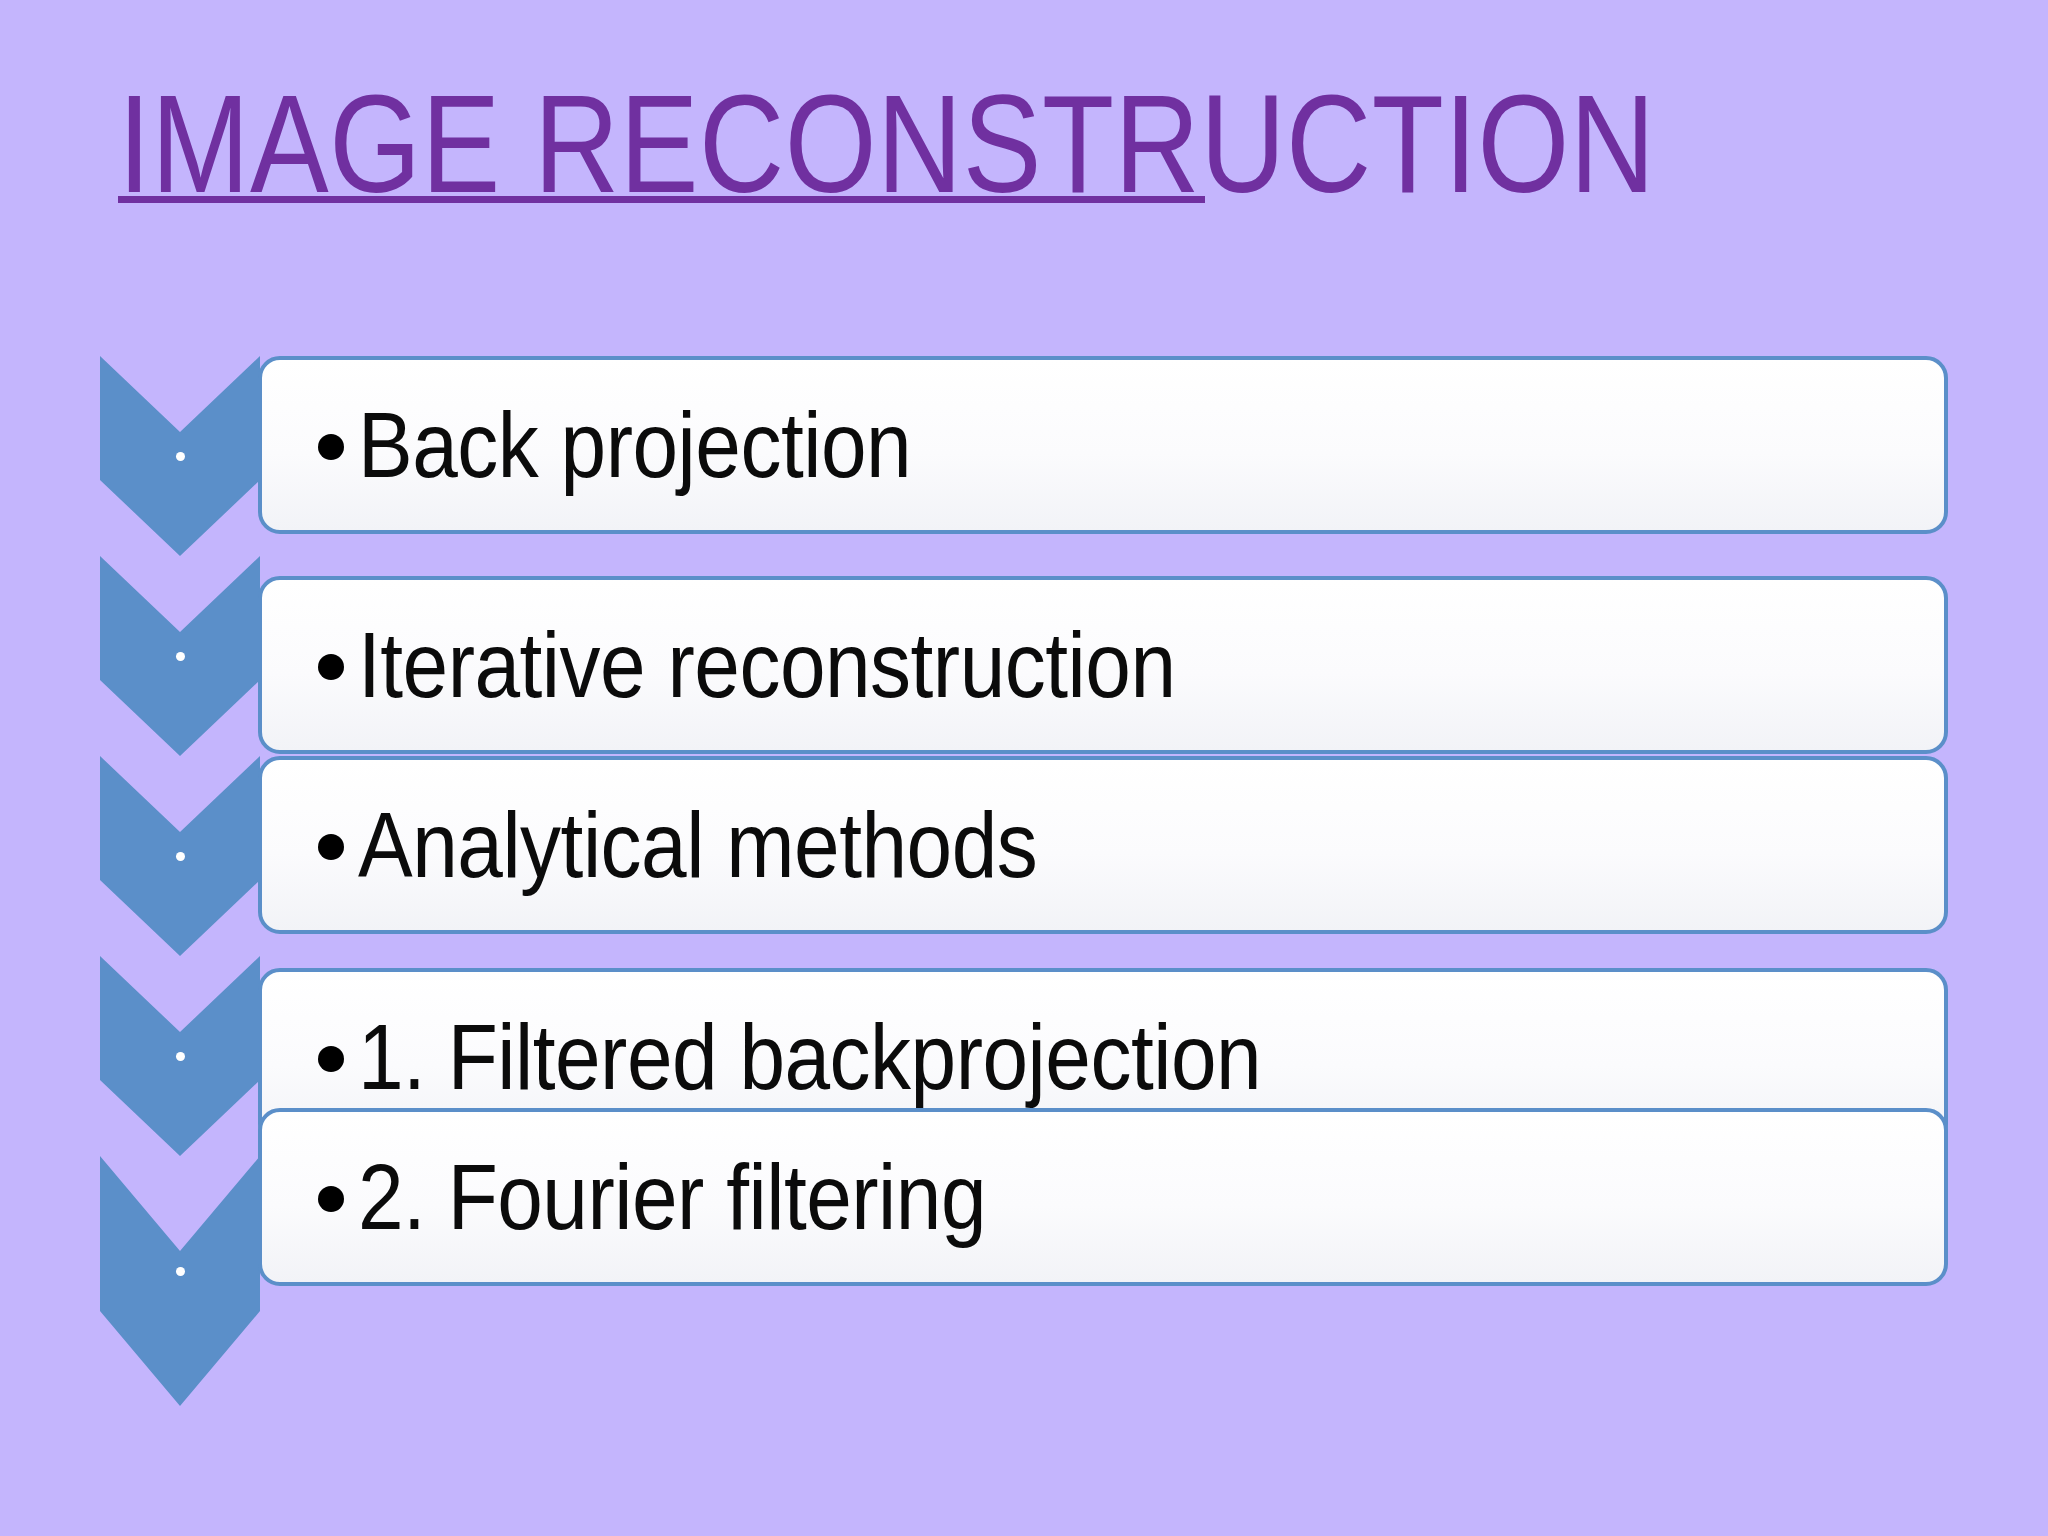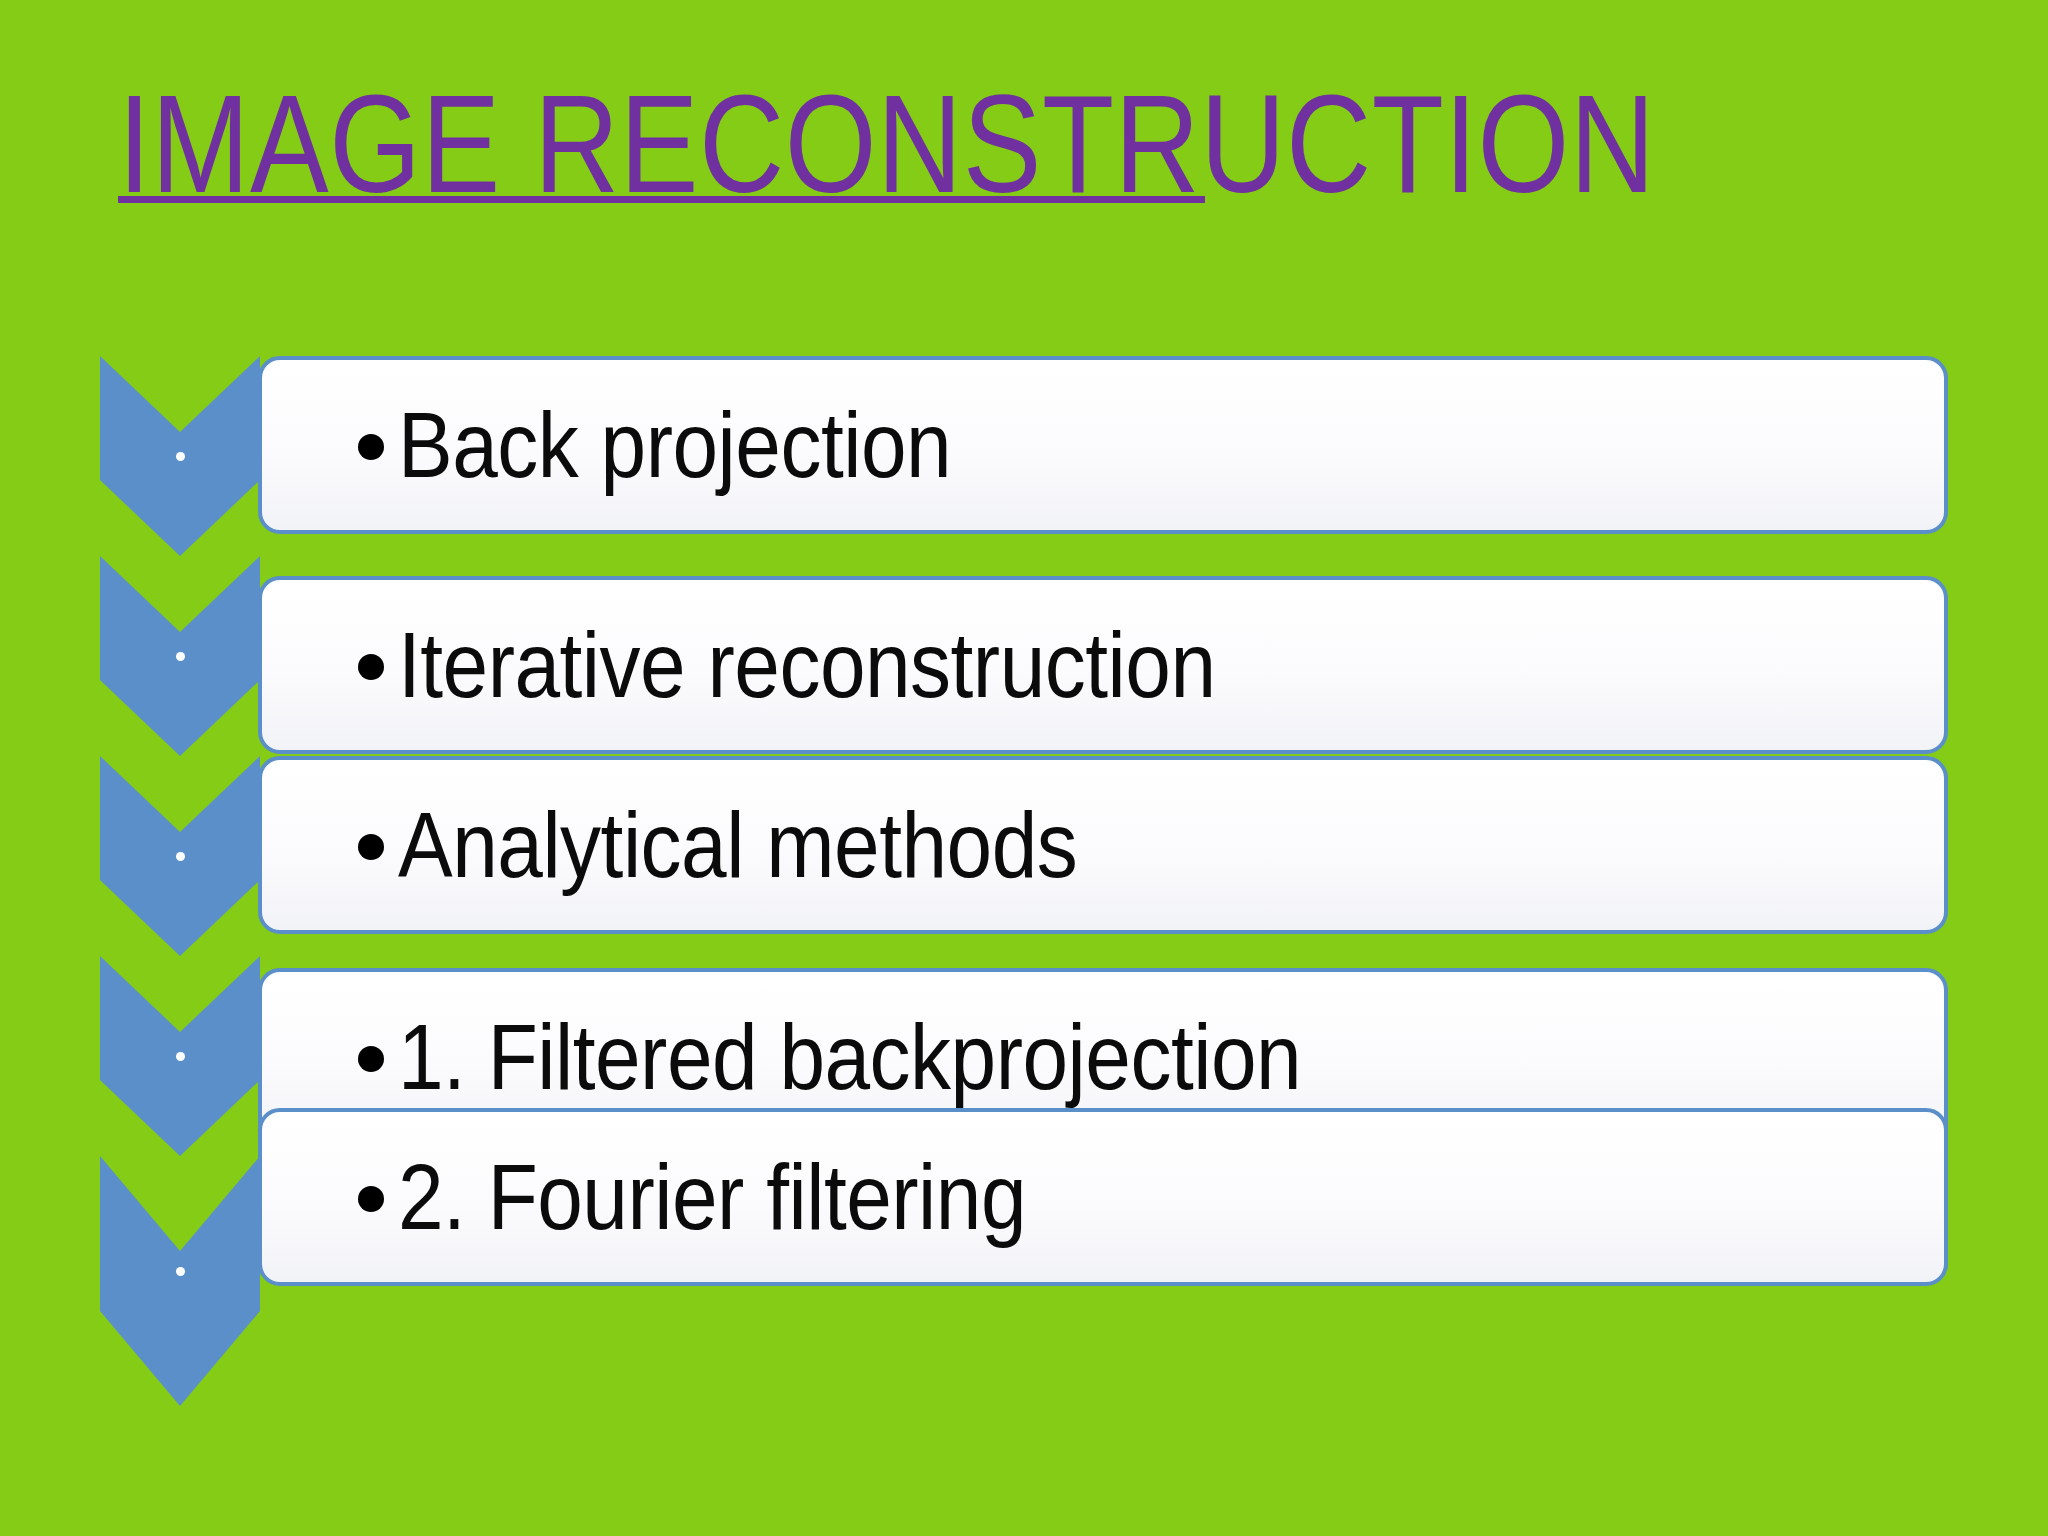--- a/index.html
+++ b/index.html
@@ -11,21 +11,21 @@
     width: 2048px;
     height: 1536px;
     font-family: "Liberation Sans", sans-serif;
     overflow: hidden;
     position: relative;
   }
 
   .slide {
     position: absolute;
     inset: 0;
-    background: #84cc16;
+    background: #c4b5fd;
   }
 
   
   .title-wrap {
     position: absolute;
     left: 118px;
     top: 74px;
     width: 1800px;
     height: 150px;
   }
@@ -95,21 +95,21 @@
     border: 4px solid #5B8FC9;
     border-radius: 22px;
     background: linear-gradient(to bottom, #ffffff 0%, #fbfbfd 55%, #f2f3f7 100%);
     display: flex;
     align-items: center;
   }
 
   .bullet-line {
     display: flex;
     align-items: center;
-    padding-left: 96px;
+    padding-left: 56px;
     white-space: nowrap;
   }
   .dot {
     width: 26px;
     height: 26px;
     border-radius: 50%;
     background: #000000;
     flex: 0 0 auto;
     margin-right: 14px;
     margin-top: 4px;

